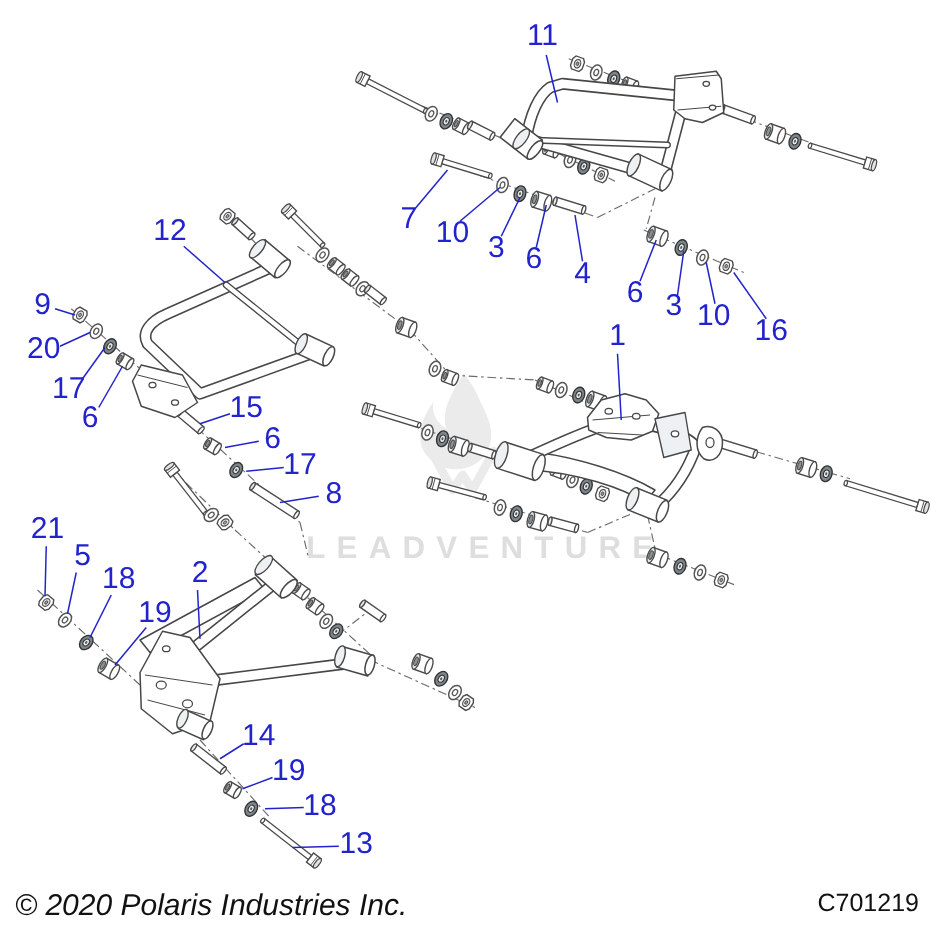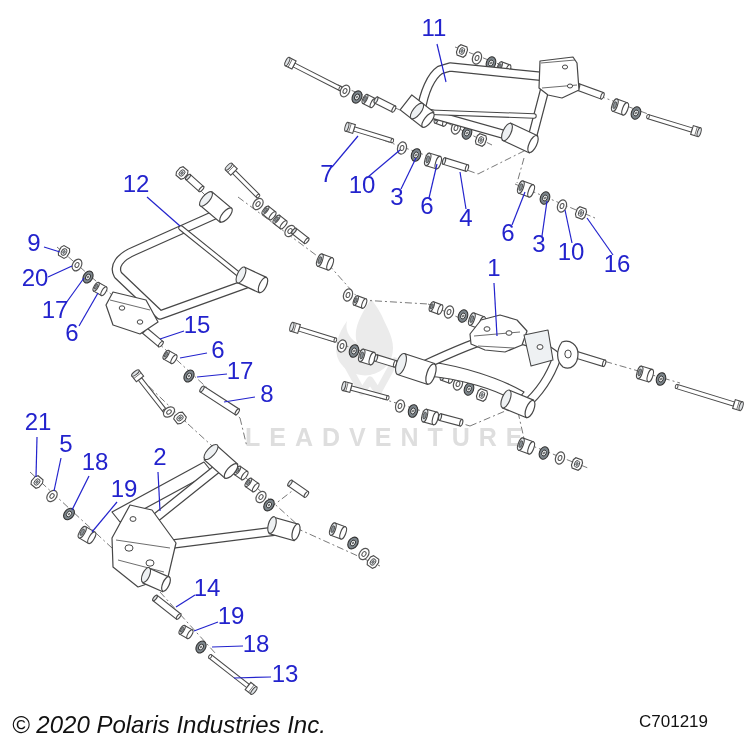--- a/index.html
+++ b/index.html
@@ -13,21 +13,21 @@
   .plate{fill:#ffffff;stroke:#474747;stroke-width:1.2;stroke-linejoin:round}
   .plate2{fill:#eef1f3;stroke:#474747;stroke-width:1.1;stroke-linejoin:round}
   .hole{fill:#ffffff;stroke:#474747;stroke-width:1;}
   .dash{stroke:#6a6a6a;stroke-width:.9;fill:none;stroke-dasharray:7 3 2 3;}
   .callout-text{font-family:"Liberation Sans","DejaVu Sans",sans-serif;font-size:24px;fill:#2323cd;}
   .leader{stroke:#2323cd;stroke-width:1.2;fill:none;}
   .wmtext{font-family:"Liberation Sans","DejaVu Sans",sans-serif;font-size:25px;font-weight:600;
           letter-spacing:9px;fill:#dedede;}
   .footer-main{position:absolute;left:12px;top:711px;font-size:24px;color:#111;font-style:italic;}
   .footer-sub{position:absolute;left:297px;top:732px;font-size:12.5px;color:#111;letter-spacing:-0.2px;}
-  .footer-pn{position:absolute;left:639px;top:712px;font-size:17px;color:#111;}
+  .footer-pn{position:absolute;left:654px;top:712px;font-size:20px;color:#111;}
 </style>
 </head>
 <body>
 
 <div class="page">
   <svg width="750" height="750" viewBox="0 0 750 750">
 
     <g>
       <path fill="#ebebeb" d="M371,299 C360,316 353,329 357,343 C348,337 345,329 347,321 C337,335 333,349 339,361
                C345,371 357,377 370,375 C385,372 393,361 393,348 C393,336 386,326 382,316

